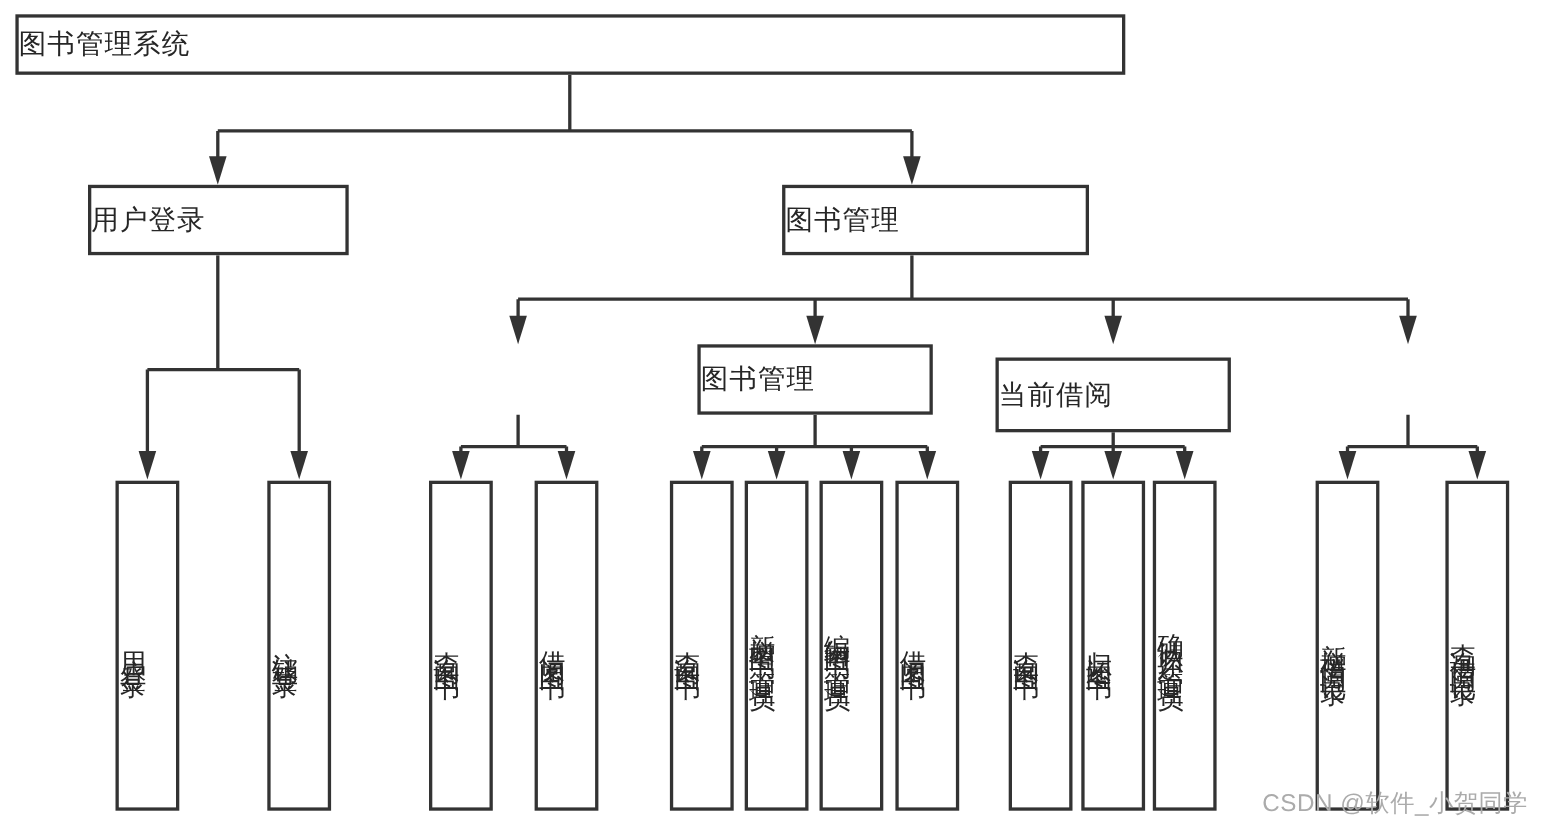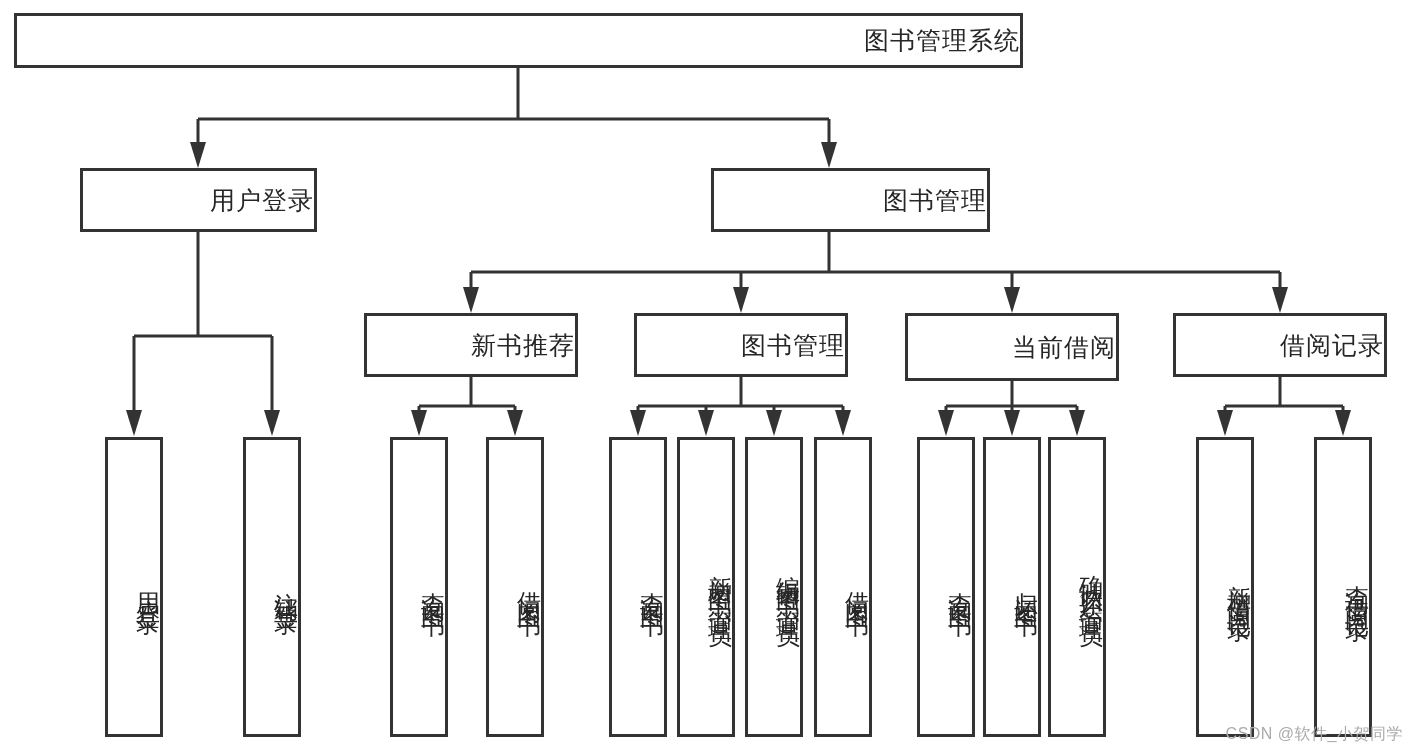--- a/index.html
+++ b/index.html
@@ -13,38 +13,38 @@
   body{
     font-family:"Liberation Sans","DejaVu Sans",sans-serif;
     width:1405px;height:747px;overflow:hidden;position:relative;
   }
   .stage{position:absolute;left:0;top:0;width:1405px;height:747px;background:var(--background);}
   .connectors{position:absolute;left:0;top:0;color:var(--line);}
   .box{
     position:absolute;
     background:var(--background);
     border:3px solid var(--line);
-    display:flex;align-items:center;justify-content:flex-end;
+    display:flex;align-items:center;justify-content:flex-start;
     color:var(--text);
   }
   .hlabel{
     font-size:25px;letter-spacing:1px;white-space:nowrap;line-height:1;
   }
   .v{top:437px;width:58px;height:300px;}
   .vlabel{
     writing-mode:vertical-rl;
     text-orientation:mixed;
     font-size:24px;
     letter-spacing:7px;
     line-height:1;
     white-space:nowrap;
   }
   .watermark{
-    position:absolute;right:2px;bottom:2px;
-    font-size:16px;color:var(--watermark);
+    position:absolute;right:16px;bottom:2px;
+    font-size:22px;color:var(--watermark);
     letter-spacing:0.5px;white-space:nowrap;
   }
 </style>
 </head>
 <body>
 
 <div class="stage">
 
   <svg class="connectors" width="1405" height="747" viewBox="0 0 1405 747">
     <g stroke="currentColor" stroke-width="3" fill="none">
@@ -109,31 +109,25 @@
     <span class="hlabel">图书管理系统</span>
   </div>
 
   <div class="box" style="left:80px;top:168px;width:237px;height:64px">
     <span class="hlabel">用户登录</span>
   </div>
   <div class="box" style="left:711px;top:168px;width:279px;height:64px">
     <span class="hlabel">图书管理</span>
   </div>
 
-  <div class="box" style="left:364px;top:313px;width:214px;height:64px">
-    <span class="hlabel">新书推荐</span>
-  </div>
   <div class="box" style="left:634px;top:313px;width:214px;height:64px">
     <span class="hlabel">图书管理</span>
   </div>
-  <div class="box" style="left:905px;top:313px;width:214px;height:68px">
+  <div class="box" style="left:905px;top:325px;width:214px;height:68px">
     <span class="hlabel">当前借阅</span>
-  </div>
-  <div class="box" style="left:1173px;top:313px;width:214px;height:64px">
-    <span class="hlabel">借阅记录</span>
   </div>
 
   <div class="box v" style="left:105px">
     <span class="vlabel">用户登录</span>
   </div>
   <div class="box v" style="left:243px">
     <span class="vlabel">注销登录</span>
   </div>
 
   <div class="box v" style="left:390px">

